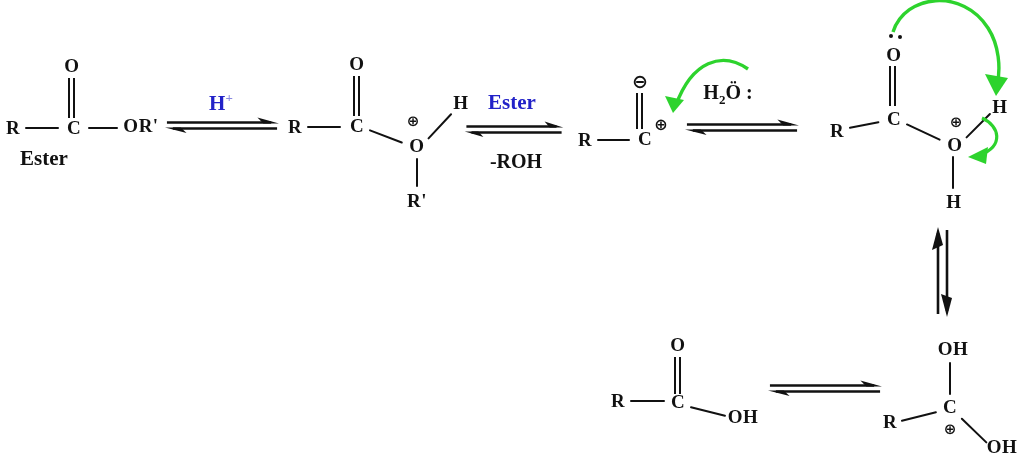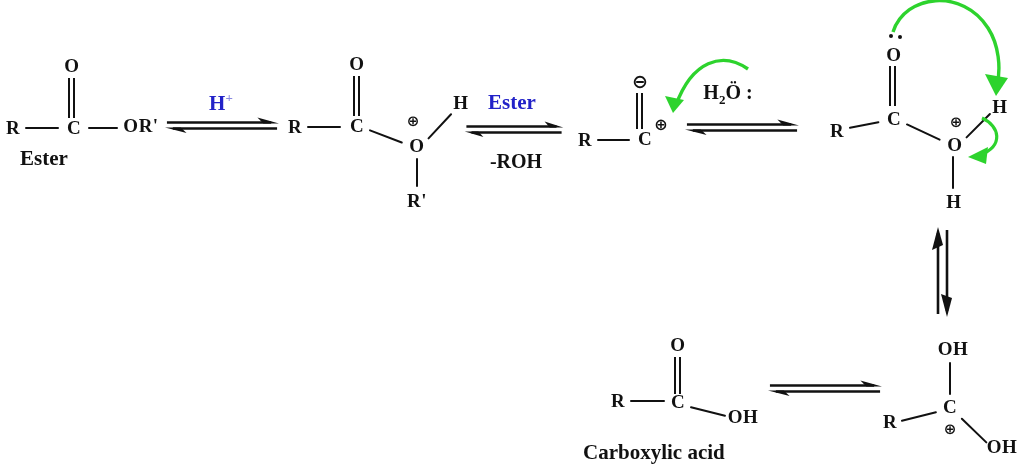--- a/index.html
+++ b/index.html
@@ -135,15 +135,14 @@
     <path d="M2 10.4 L24 16 L18 10.4 Z" fill="#111"></path>
   </svg>
 
   <span class="atom" style="left:678px;top:345px">O</span>
   <div class="dbl" style="left:674px;top:357px;height:37px"></div>
   <span class="atom" style="left:678px;top:402px">C</span>
   <span class="atom" style="left:618px;top:401px">R</span>
   <div class="bond" style="left:630px;top:400px;width:35px"></div>
   <div class="bond" style="left:690px;top:406px;width:37px;transform:rotate(14deg)"></div>
   <span class="atom" style="left:743px;top:417px">OH</span>
-  <span class="caption" style="left:583px;top:440px">Carboxylic acid</span>
 
 </div>
 
 </body></html>

